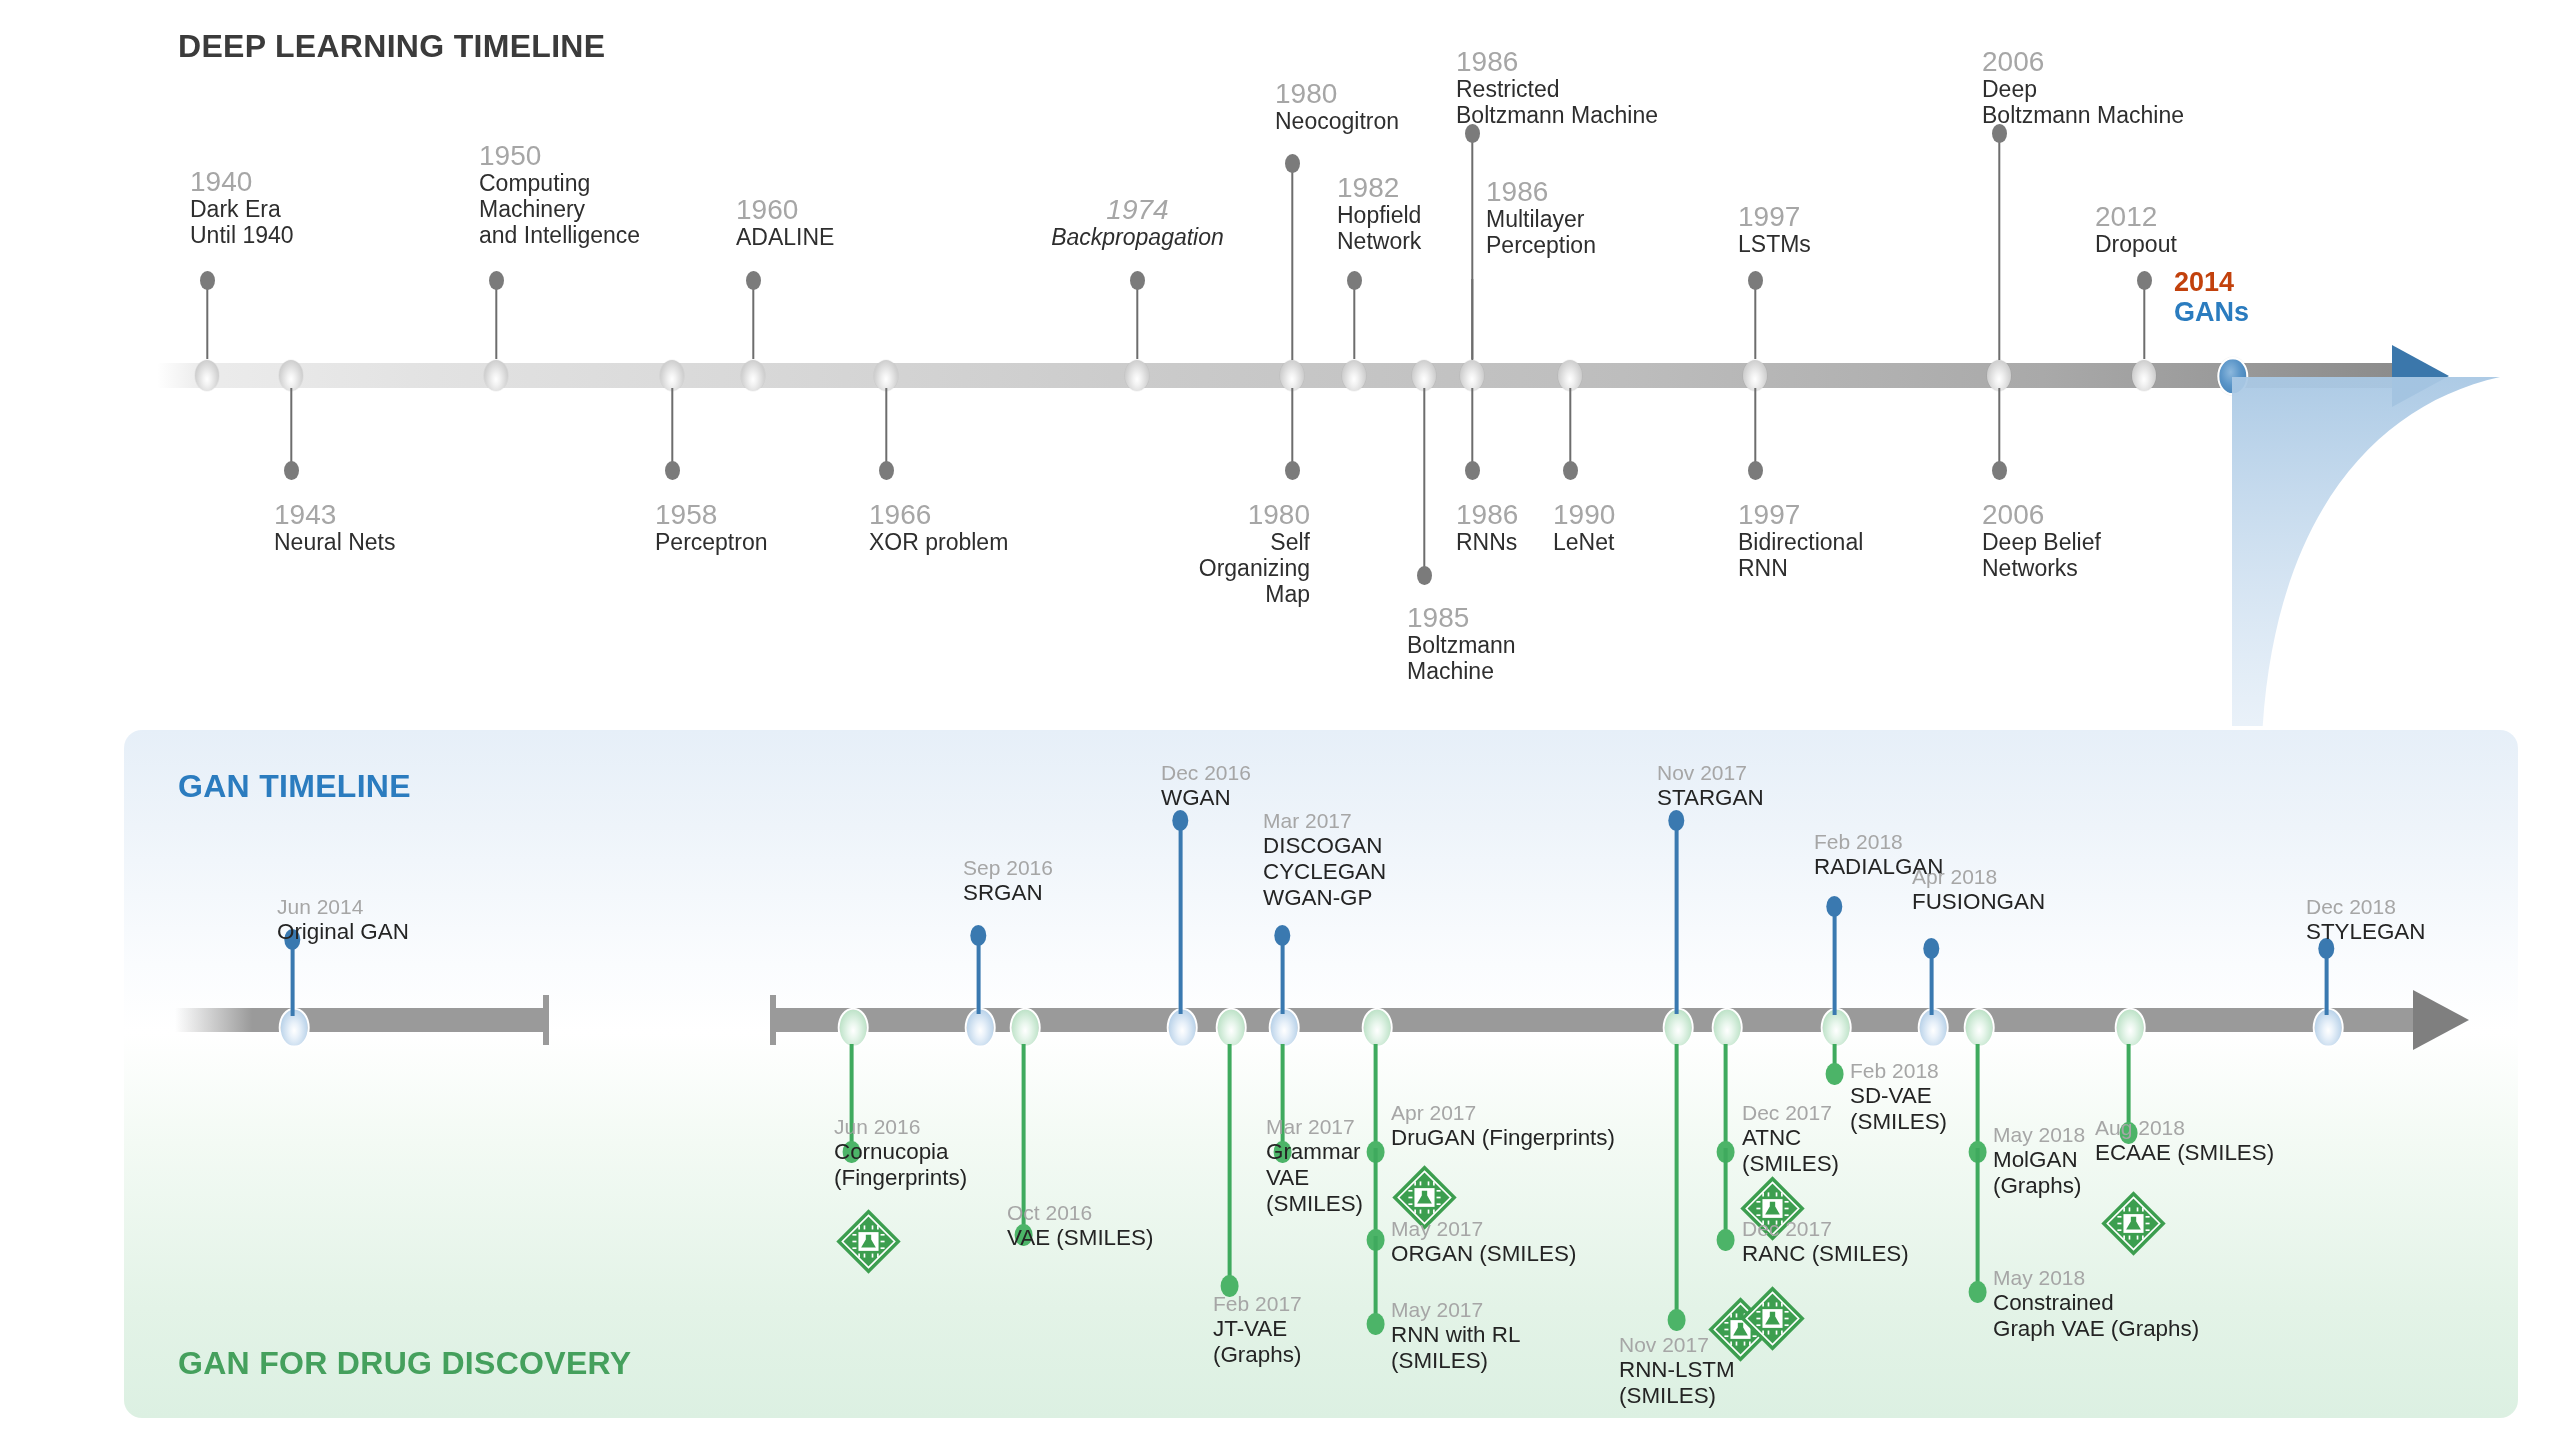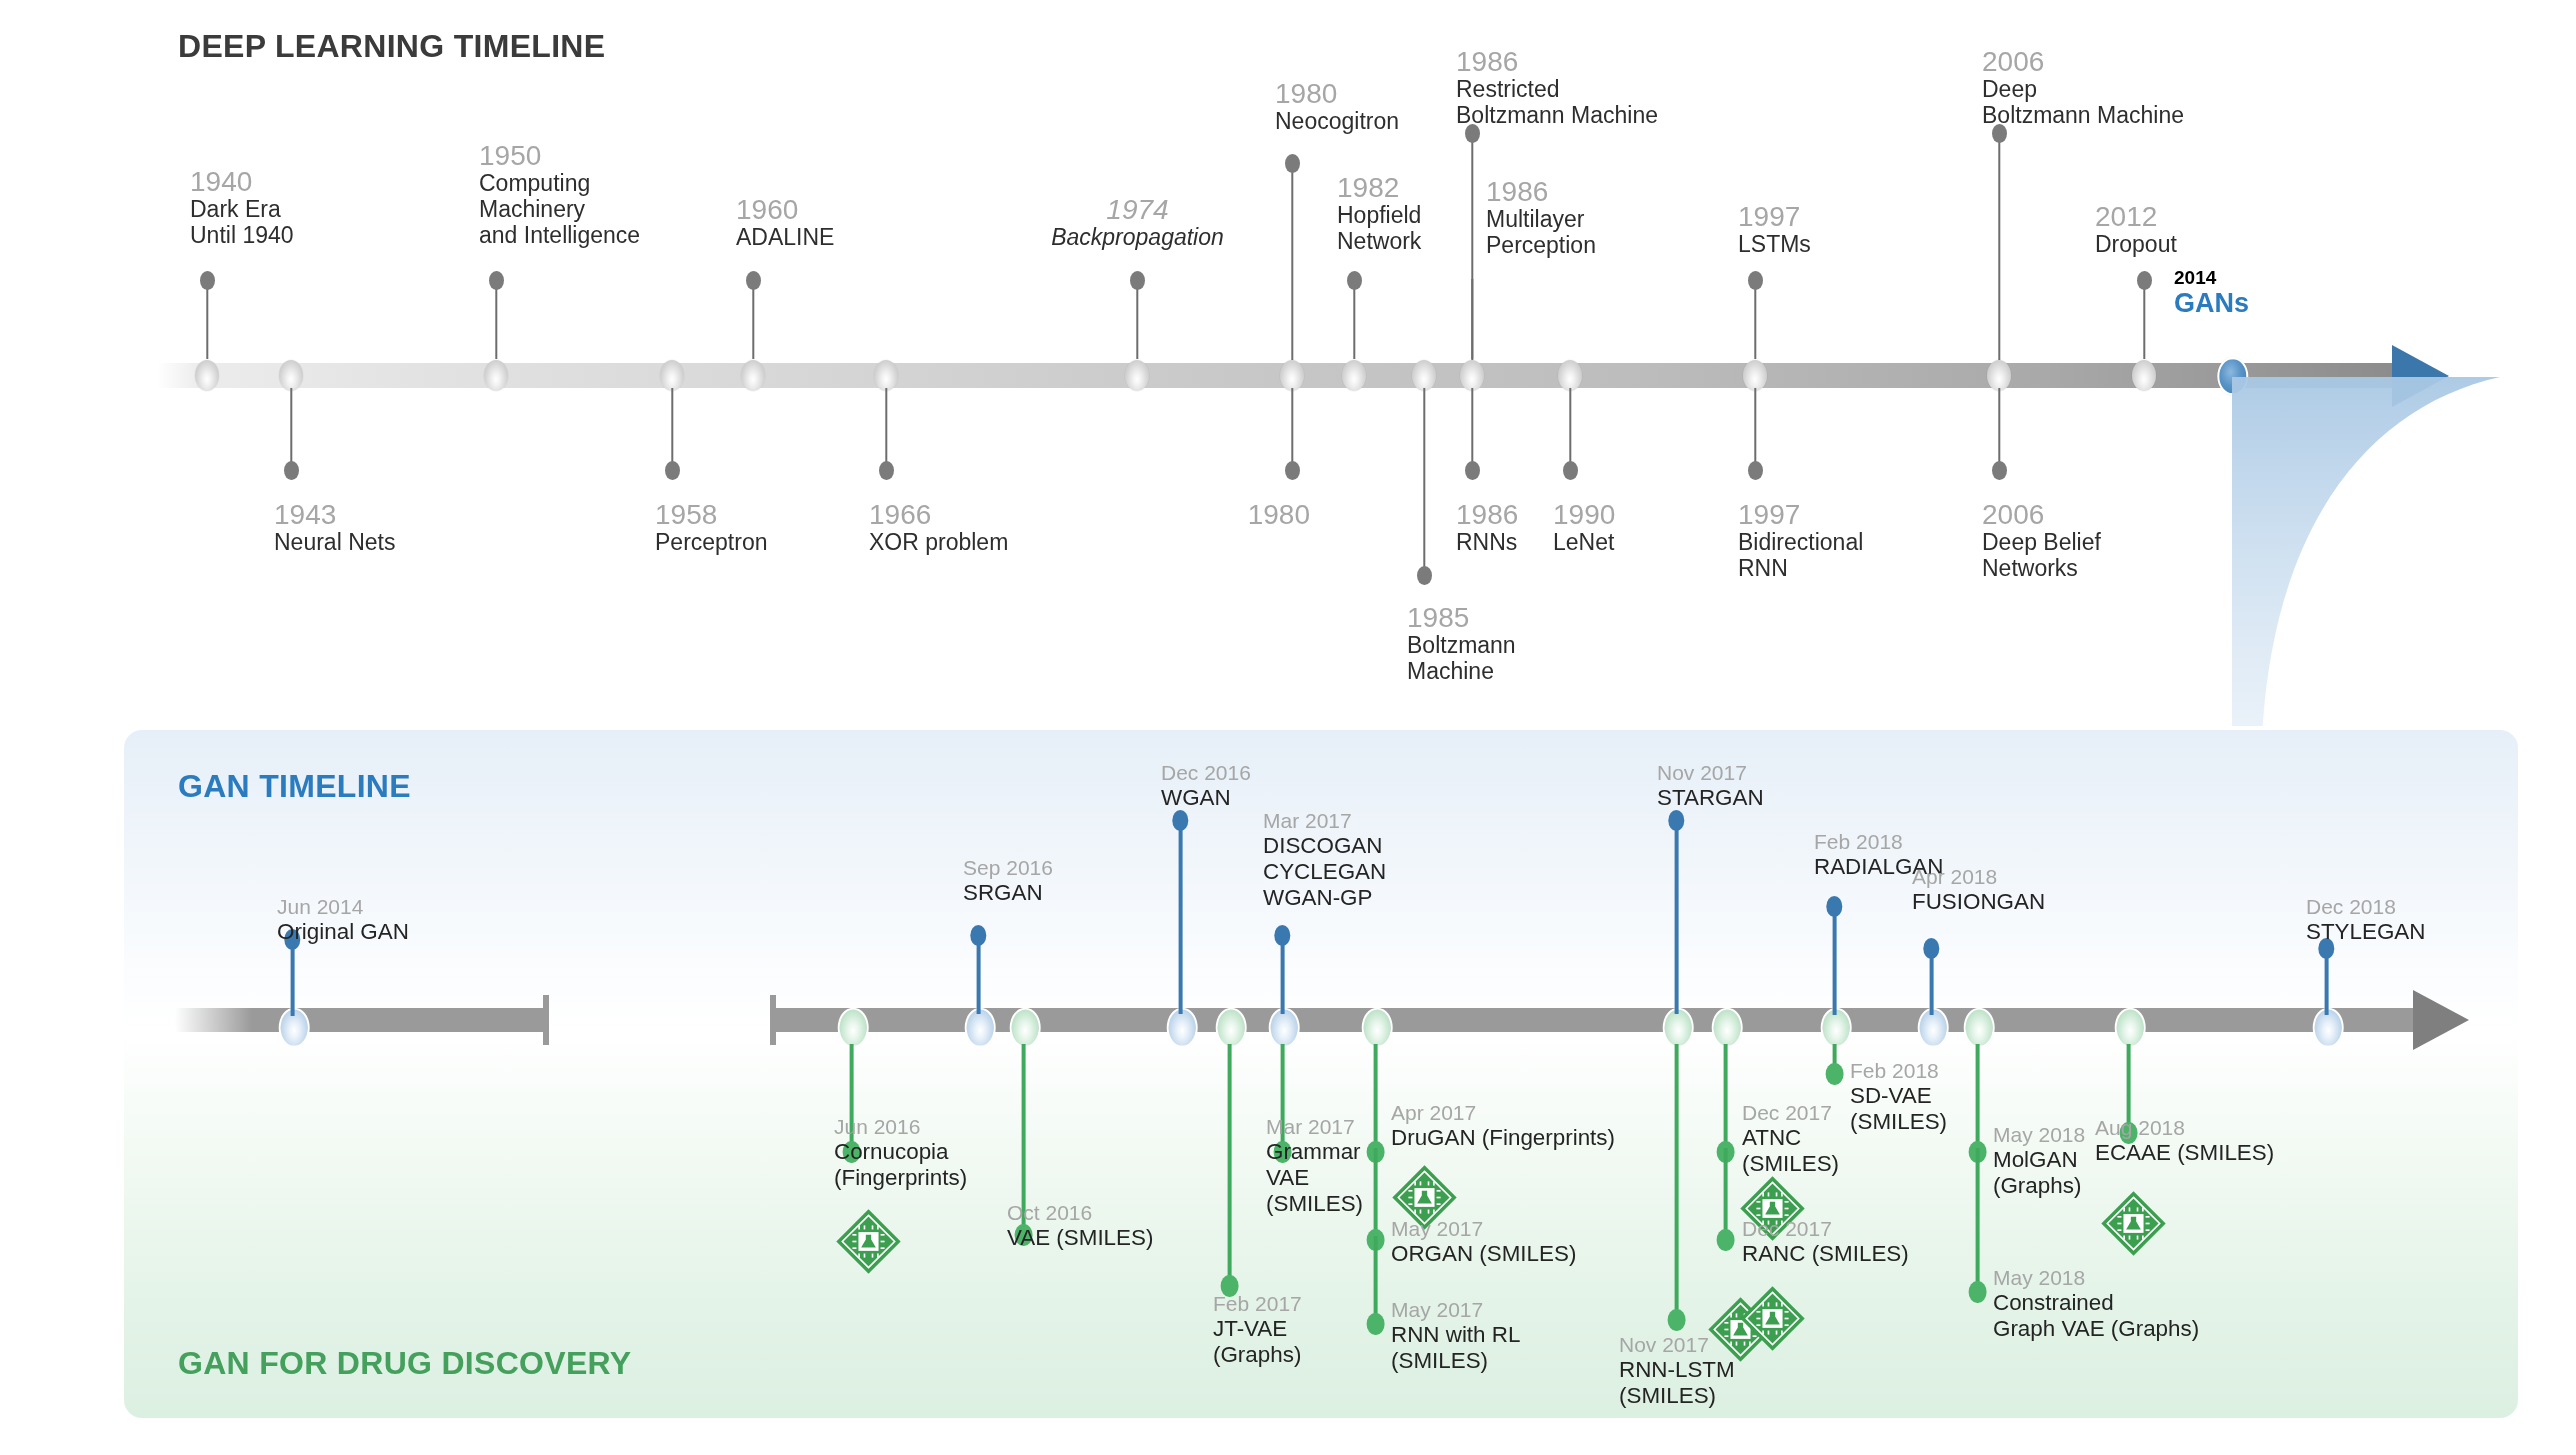--- a/index.html
+++ b/index.html
@@ -55,21 +55,21 @@
   }
 
   .lbl{position:absolute;line-height:1.12;}
   .lbl .yr{font-size:28px;color:#a6a6a6;}
   .lbl .tx{font-size:23px;color:#2e2e2e;}
   .lbl.r{text-align:right;}
   .lbl.c{text-align:center;}
 
   
   #gans-lbl{left:2174px;top:267px;line-height:1.12;}
-  #gans-lbl .yr{font-size:19px;color:#000000;font-weight:bold;}
+  #gans-lbl .yr{font-size:27px;color:#c2410c;font-weight:bold;}
   #gans-lbl .tx{font-size:27px;color:#2b7cbf;font-weight:bold;}
 
   
   #funnel{left:2165px;top:377px;width:335px;height:349px;overflow:hidden;}
   #funnel svg{display:block;}
 
   
   #panel{
     left:124px;top:730px;width:2394px;height:688px;border-radius:18px;
     background:linear-gradient(to bottom,#e6eff8 0%, #eef4fa 14%, #fafcfe 34%,
@@ -233,20 +233,21 @@
 <div class="abs dl-dot" style="left:886px;top:461px;"></div>
 <div class="lbl" style="left:869px;top:499px;">
   <div class="yr">1966</div>
   <div class="tx">XOR problem</div>
 </div>
 
 <div class="abs dl-stem" style="left:1292px;top:388px;height:77px;"></div>
 <div class="abs dl-dot" style="left:1292px;top:461px;"></div>
 <div class="lbl r" style="left:1048px;top:499px;width:262px;">
   <div class="yr">1980</div>
+  <div class="tx">Self<br>Organizing<br>Map</div>
 </div>
 
 <div class="abs dl-stem" style="left:1424px;top:388px;height:182px;"></div>
 <div class="abs dl-dot" style="left:1424px;top:566px;"></div>
 <div class="lbl" style="left:1407px;top:602px;">
   <div class="yr">1985</div>
   <div class="tx">Boltzmann<br>Machine</div>
 </div>
 
 <div class="abs dl-stem" style="left:1472px;top:388px;height:77px;"></div>

